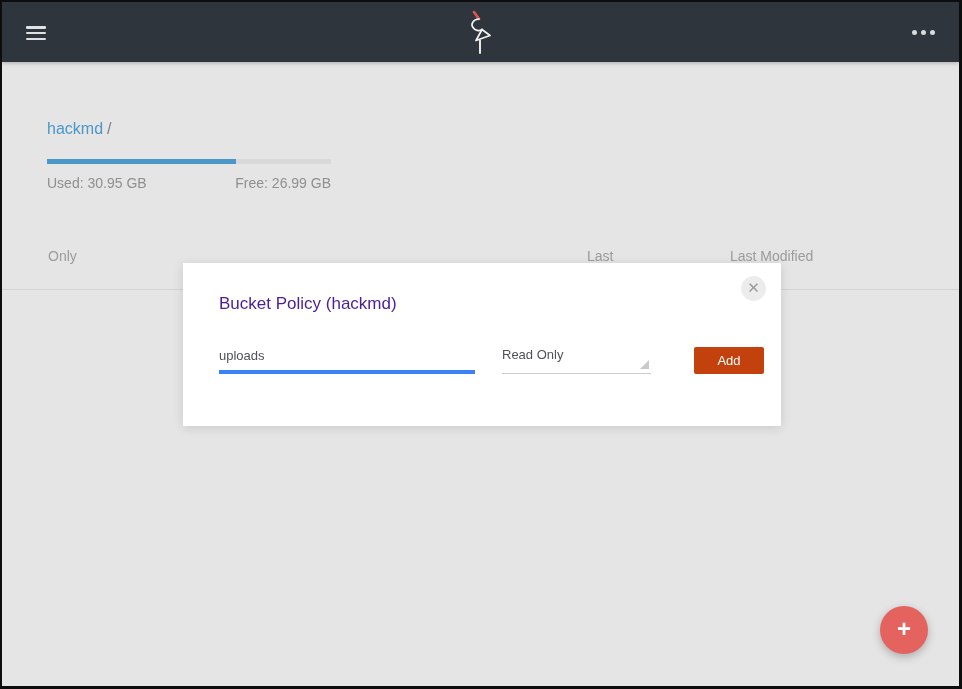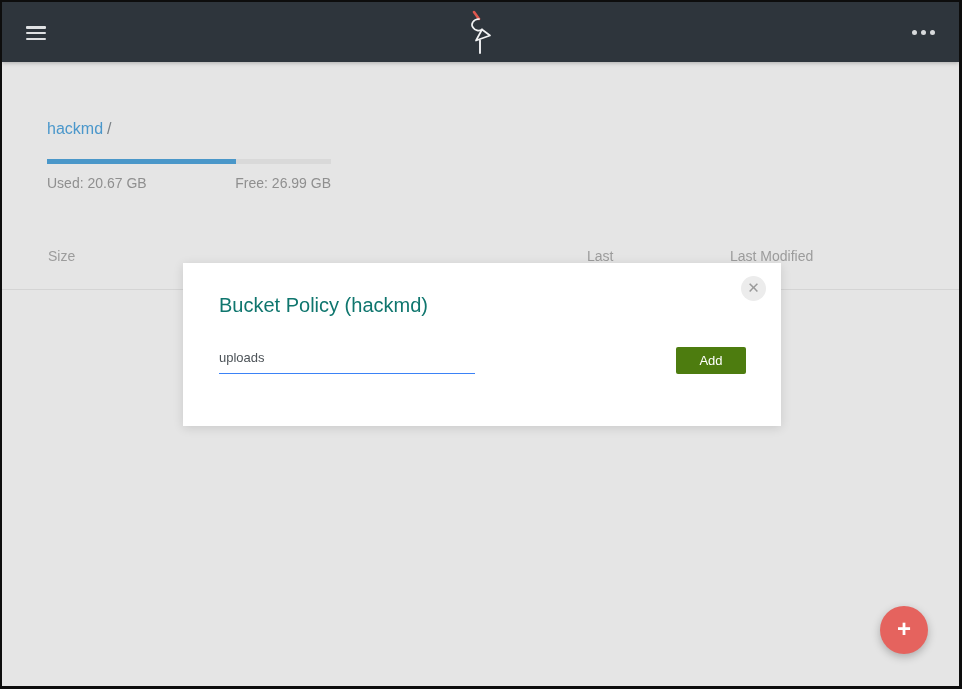--- a/index.html
+++ b/index.html
@@ -99,42 +99,42 @@
   .modal {
     position: absolute;
     left: 181px; top: 261px;
     width: 598px; height: 163px;
     background: #ffffff;
     box-shadow: 0 2px 10px rgba(0,0,0,0.12);
   }
   .modal-title {
     position: absolute;
     left: 36px; top: 31px;
-    font-size: 20px;
-    color: #0f766e;
+    font-size: 17px;
+    color: #4c1d95;
   }
   .modal-close {
     position: absolute;
     right: 15px; top: 13px;
     width: 25px; height: 25px;
     border-radius: 50%;
     background: #ececec;
     color: #9a9a9a;
     font-size: 15px;
     line-height: 25px;
     text-align: center;
     cursor: pointer;
     font-family: "DejaVu Sans", sans-serif;
   }
   .prefix-input {
     position: absolute;
     left: 36px; top: 84px;
     width: 256px; height: 27px;
     border: none;
-    border-bottom: 1px solid #3b82f6;
+    border-bottom: 4px solid #3b82f6;
     background: transparent;
     outline: none;
     font-family: "Liberation Sans", sans-serif;
     font-size: 13px;
     color: #4d5358;
     padding: 0 0 6px 0;
   }
   .policy-select {
     position: absolute;
     left: 319px; top: 84px;
@@ -146,23 +146,23 @@
   }
   .policy-select .caret {
     position: absolute;
     right: 2px; bottom: 4px;
     width: 0; height: 0;
     border-left: 9px solid transparent;
     border-bottom: 9px solid #c9c9c9;
   }
   .add-button {
     position: absolute;
-    left: 493px; top: 84px;
+    left: 511px; top: 84px;
     width: 70px; height: 27px;
-    background: #4d7c0f;
+    background: #c2410c;
     color: #ffffff;
     font-size: 13px;
     border: none;
     border-radius: 2px;
     cursor: pointer;
     font-family: "Liberation Sans", sans-serif;
   }
 
   
   .fab {
@@ -207,32 +207,36 @@
   </div>
 
   <div class="breadcrumb">
     <span>hackmd</span><span class="sep">/</span>
   </div>
 
   <div class="storage-bar">
     <div class="used" style="width: 66.6%;"></div>
   </div>
   <div class="storage-labels">
-    <span>Used: 20.67 GB</span>
+    <span>Used: 30.95 GB</span>
     <span>Free: 26.99 GB</span>
   </div>
 
   <div class="table-header">
-    <span class="col col-name">Size</span>
+    <span class="col col-name">Only</span>
     <span class="col col-size">Last</span>
     <span class="col col-modified">Last Modified</span>
   </div>
 
   <div class="modal">
     <div class="modal-title">Bucket Policy (hackmd)</div>
     <div class="modal-close">✕</div>
     <input class="prefix-input" type="text" value="uploads" style="">
+    <div class="policy-select">
+      <span>Read Only</span>
+      <span class="caret"></span>
+    </div>
     <button class="add-button">Add</button>
   </div>
 
   <div class="fab">+</div>
 
 </div>
 
 </body></html>

